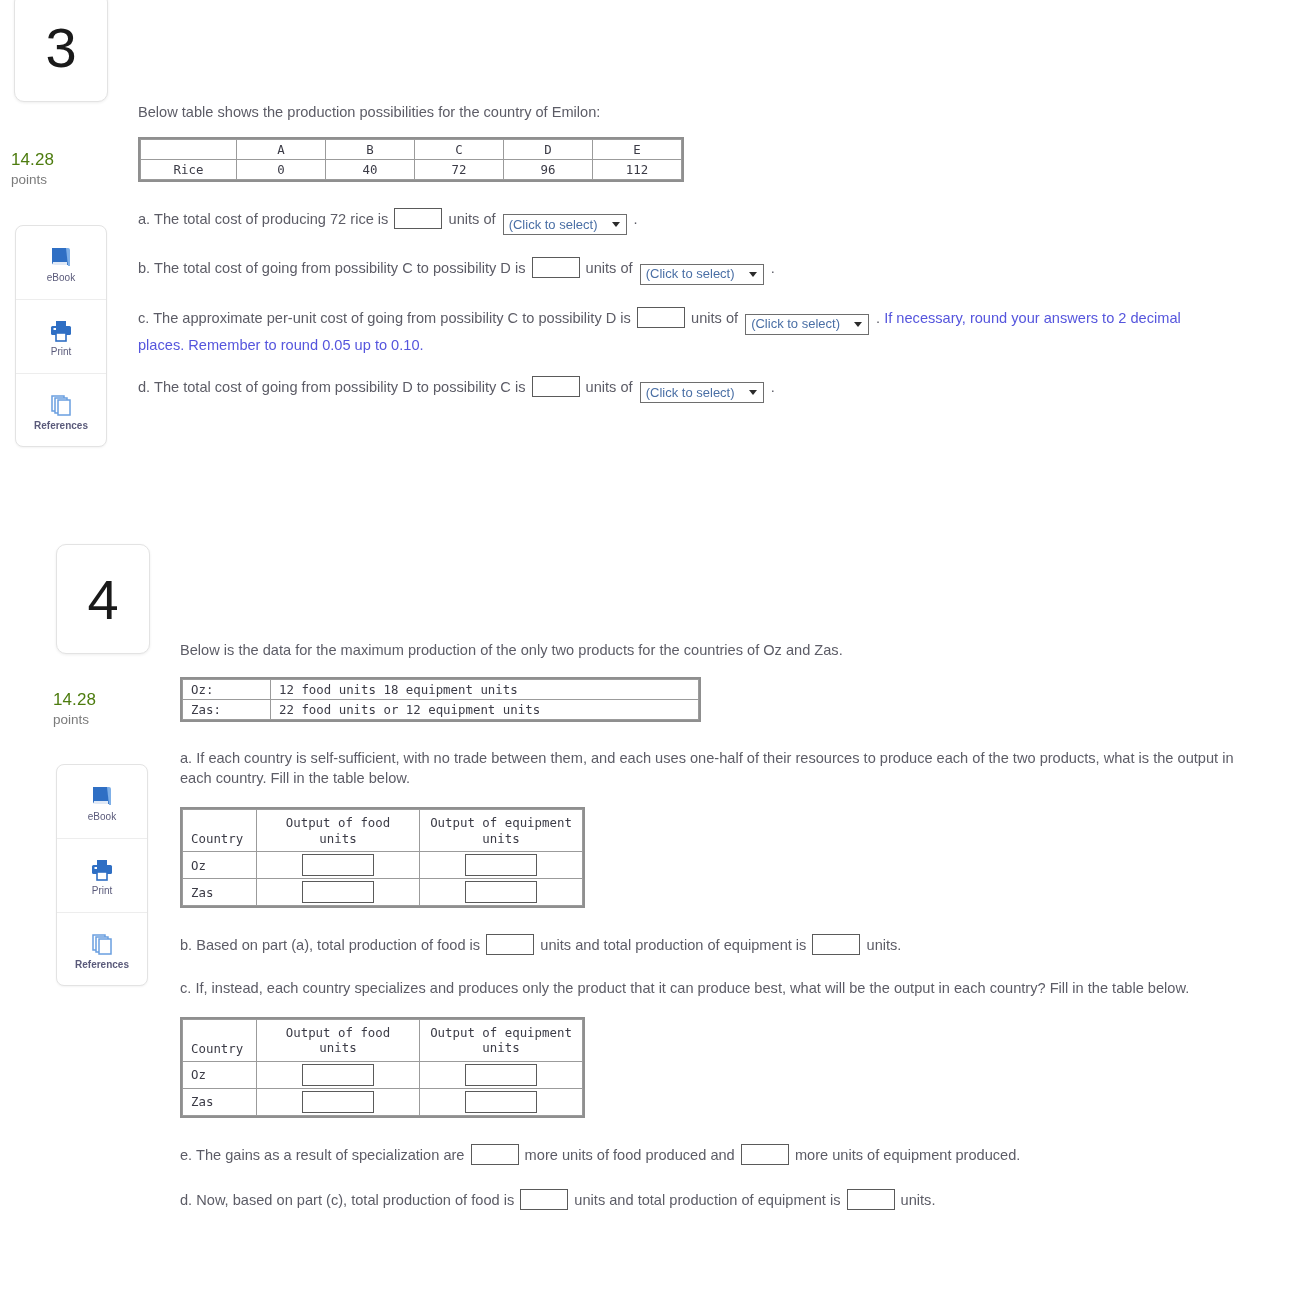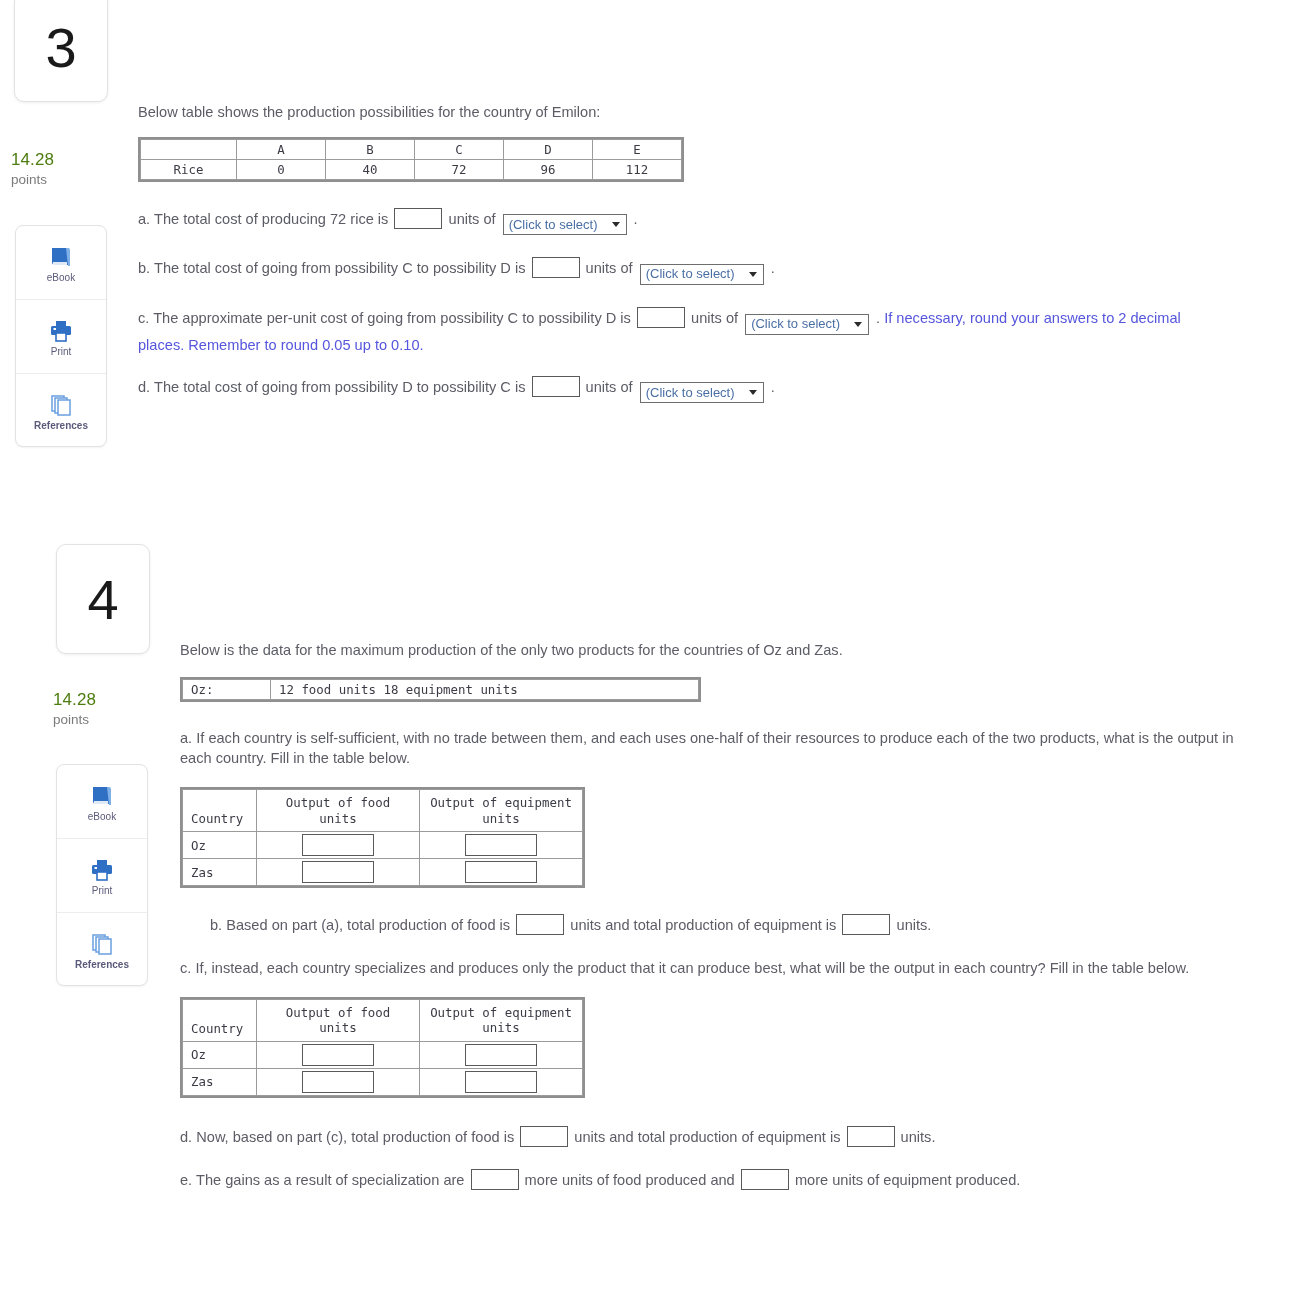--- a/index.html
+++ b/index.html
@@ -319,20 +319,24 @@
     <div style="position:absolute;left:180px;top:100px;width:1080px;">
       <div class="btext">Below is the data for the maximum production of the only two products for the countries of Oz and Zas.</div>
 
       
       <div class="mono-outer" style="margin-top:16px;">
         <table class="mono-table ozzas">
           <tbody>
               <tr>
             <td class="k">Oz:</td>
             <td class="v">12 food units 18 equipment units</td>
+          </tr>
+          <tr>
+            <td class="k">Zas:</td>
+            <td class="v">22 food units or 12 equipment units</td>
           </tr>
         </tbody>
           </table>
       </div>
 
       
       <div class="btext" style="margin-top:22px;width:1060px;">a. If each country is self-sufficient, with no trade between them, and each uses one-half of their resources to produce each of the two products, what is the output in each country. Fill in the table below.</div>
 
       
       <div class="mono-outer" style="margin-top:18px;">
@@ -357,21 +361,21 @@
           <tr>
             <td class="rowlbl">Zas</td>
             <td class="cellbox"><span class="tblbox"></span></td>
             <td class="cellbox"><span class="tblbox"></span></td>
           </tr>
         </tbody>
           </table>
       </div>
 
       
-      <div class="btext" style="margin-top:22px;margin-left:30px;">
+      <div class="btext" style="margin-top:22px;">
         <span>b. Based on part (a), total production of food is</span>
         <span class="ansbox"></span>
         <span>units and total production of equipment is</span>
         <span class="ansbox"></span>
         <span>units.</span>
       </div>
 
       
       <div class="btext" style="margin-top:22px;width:1070px;">c. If, instead, each country specializes and produces only the product that it can produce best, what will be the output in each country? Fill in the table below.</div>
 
@@ -398,32 +402,32 @@
           <tr>
             <td class="rowlbl">Zas</td>
             <td class="cellbox"><span class="tblbox"></span></td>
             <td class="cellbox"><span class="tblbox"></span></td>
           </tr>
         </tbody>
           </table>
       </div>
 
       
+      <div class="btext" style="margin-top:22px;">
+        <span>e. The gains as a result of specialization are</span>
+        <span class="ansbox"></span>
+        <span>more units of food produced and</span>
+        <span class="ansbox"></span>
+        <span>more units of equipment produced.</span>
+      </div>
+
+      
       <div class="btext" style="margin-top:24px;">
         <span>d. Now, based on part (c), total production of food is</span>
         <span class="ansbox"></span>
         <span>units and total production of equipment is</span>
         <span class="ansbox"></span>
         <span>units.</span>
       </div>
-
-      
-      <div class="btext" style="margin-top:22px;">
-        <span>e. The gains as a result of specialization are</span>
-        <span class="ansbox"></span>
-        <span>more units of food produced and</span>
-        <span class="ansbox"></span>
-        <span>more units of equipment produced.</span>
-      </div>
     </div>
   </div>
 
 </div>
 
 </body></html>

